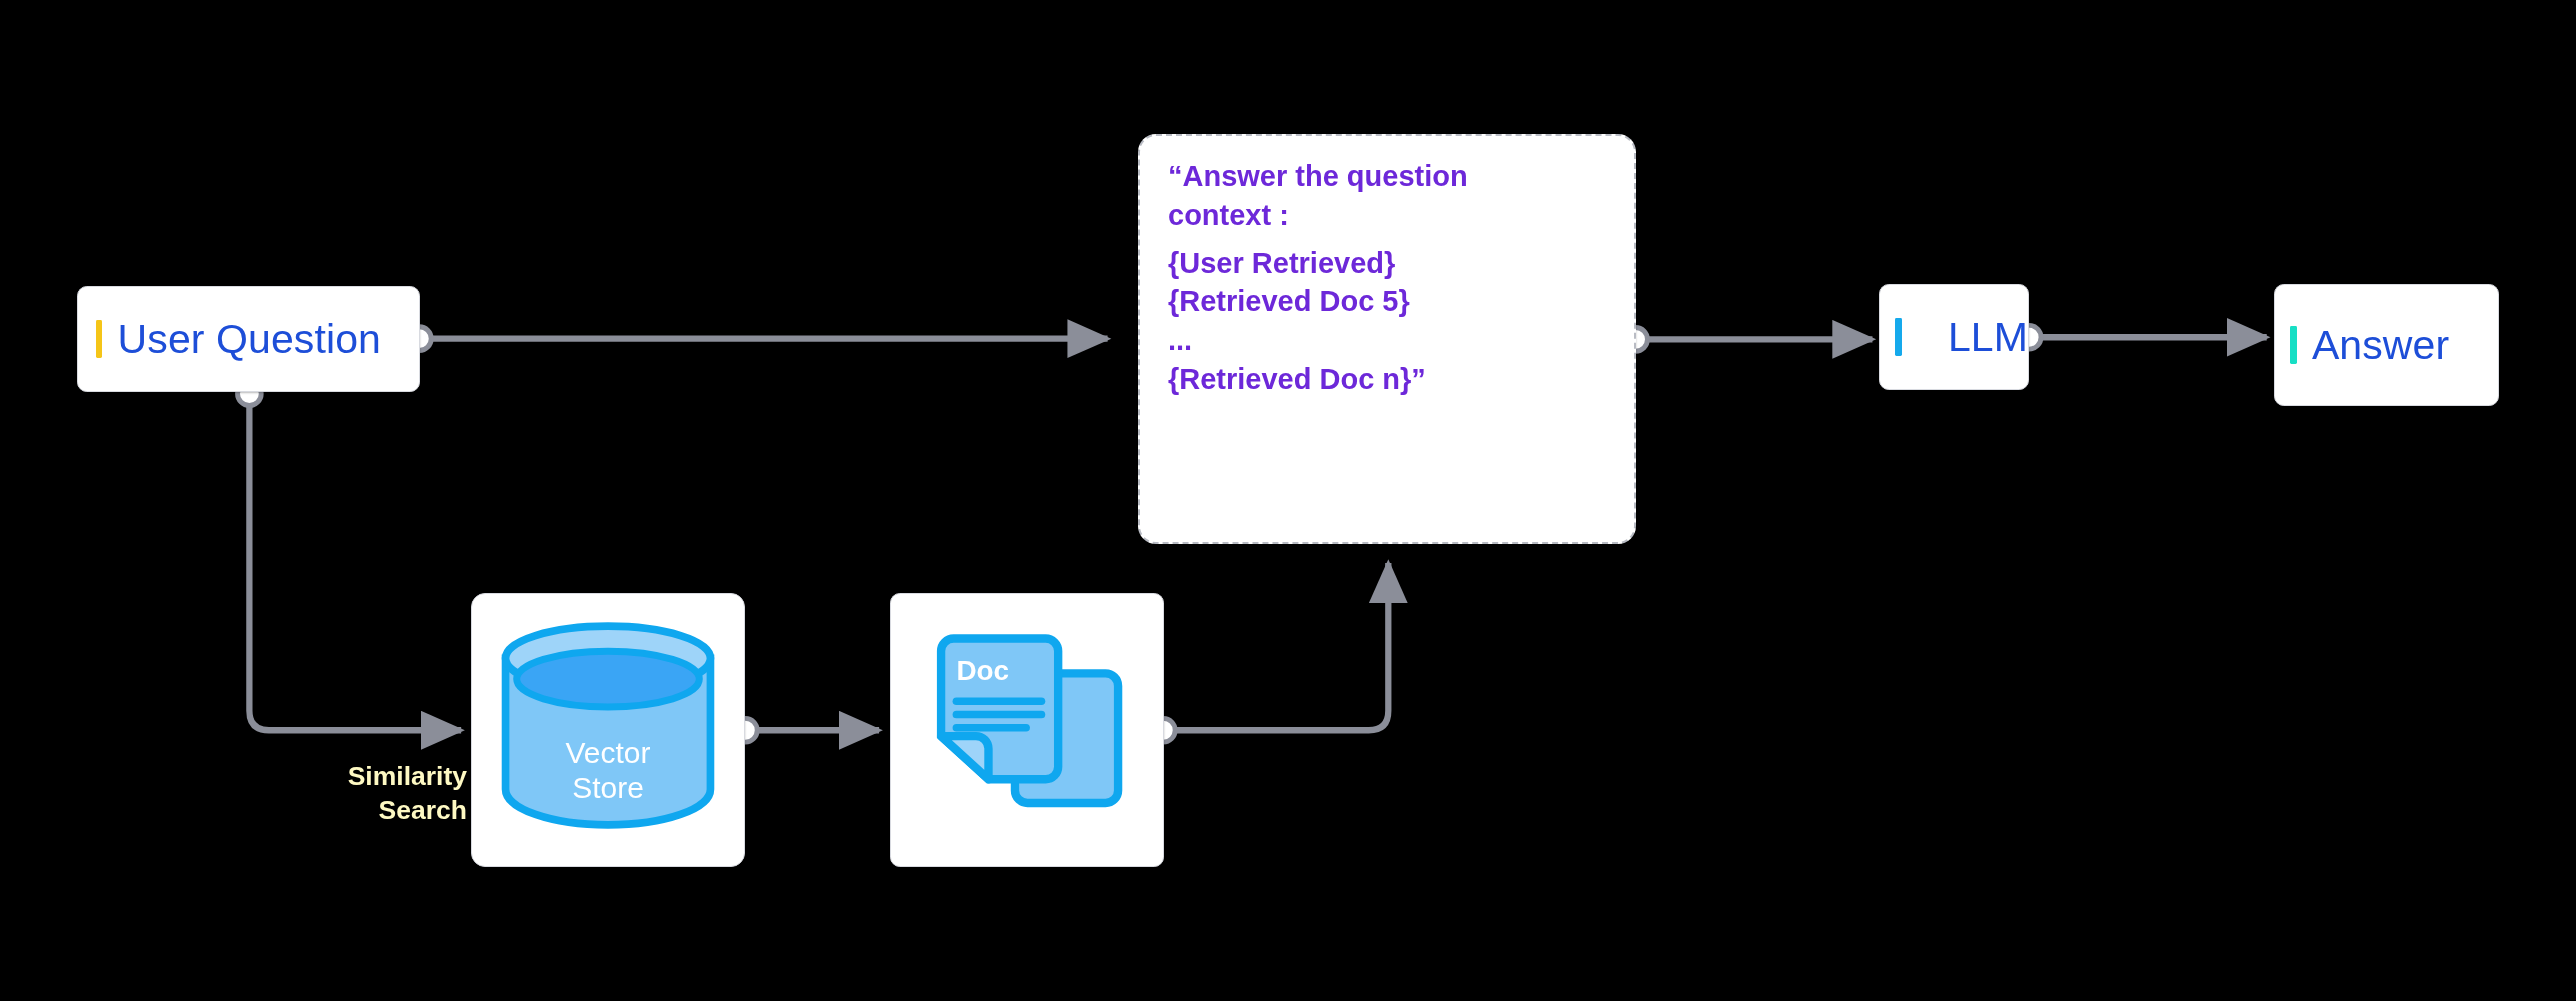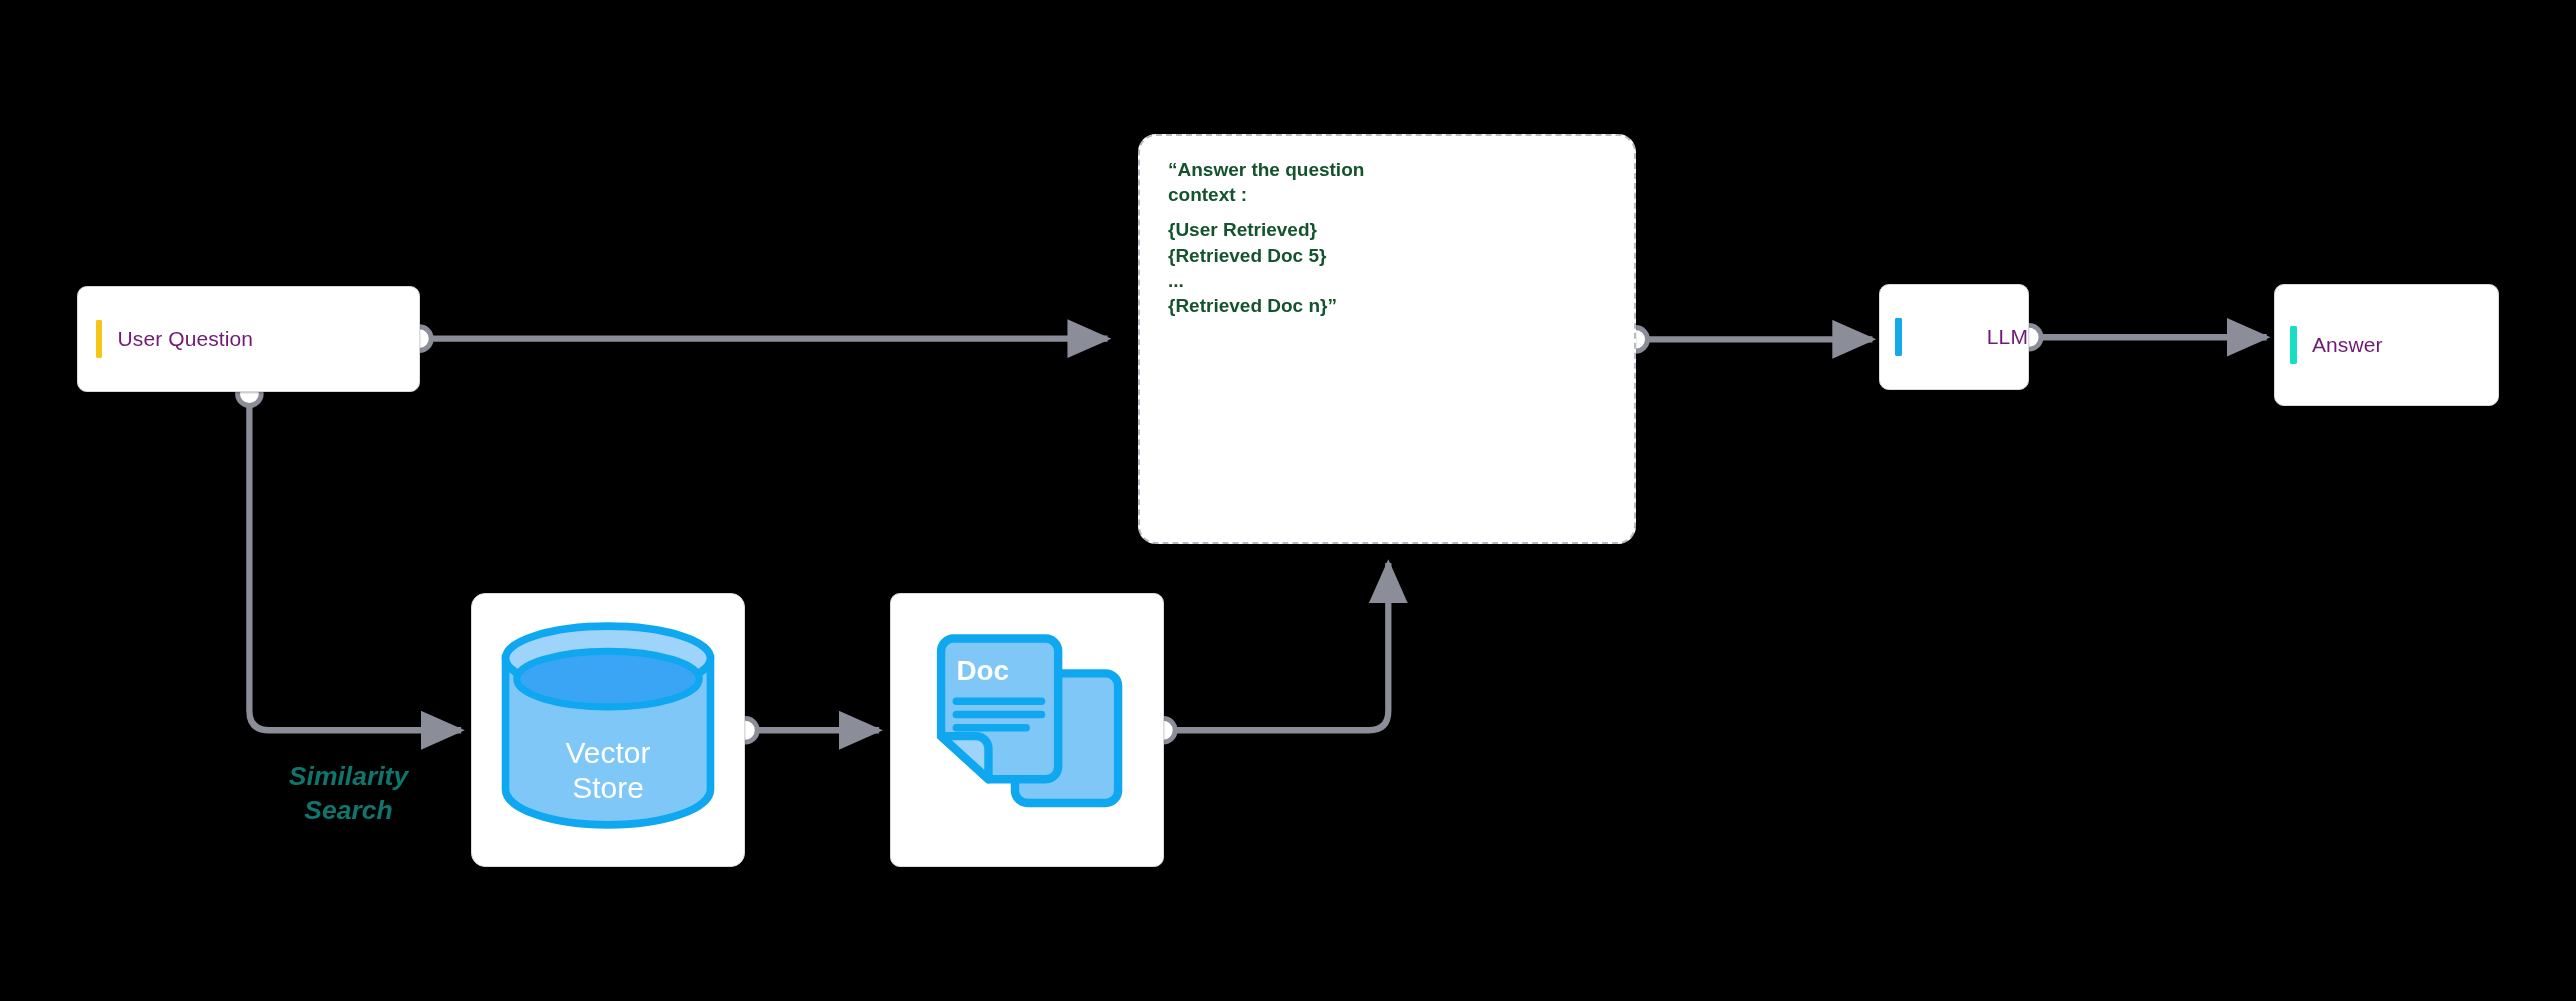--- a/index.html
+++ b/index.html
@@ -45,60 +45,59 @@
     align-items: center;
     padding-left: 18px;
   }
   .accent-bar {
     width: 6.3px;
     height: 38px;
     border-radius: 1.4px;
     flex: 0 0 auto;
   }
   .node-label {
-    font-size: 21px;
-    color: #701a75;
+    font-size: 41px;
+    color: #1d4ed8;
     margin-left: 15.3px;
     white-space: nowrap;
     letter-spacing: 0.1px;
   }
 
   
   #prompt-node {
     border: 2.1px dashed #b9bcc4;
     border-radius: 18px;
     padding: 21px 24px 18px 28px;
     box-sizing: border-box;
   }
   .prompt-line {
-    font-size: 19px;
+    font-size: 29px;
     line-height: 1.33;
-    color: #14532d;
+    color: #6d28d9;
     font-weight: 700;
     white-space: nowrap;
   }
   .prompt-gap { height: 9.8px; }
 
   
   .icon-node {
     display: flex;
     align-items: center;
     justify-content: center;
   }
 
   
   #similarity-caption {
     position: absolute;
     width: 237px;
-    text-align: center;
+    text-align: right;
     font-size: 26.5px;
     line-height: 1.3;
-    color: #0f766e;
+    color: #fef9c3;
     font-weight: 600;
-    font-style: italic;
   }
 </style>
 </head>
 <body>
 
 <div id="canvas">
 
   <svg id="edges" viewBox="0 0 3698 1438" preserveAspectRatio="none">
     <defs>
       <marker id="arrow" markerWidth="9" markerHeight="9" refX="6.4" refY="3.1" orient="auto" markerUnits="strokeWidth">

